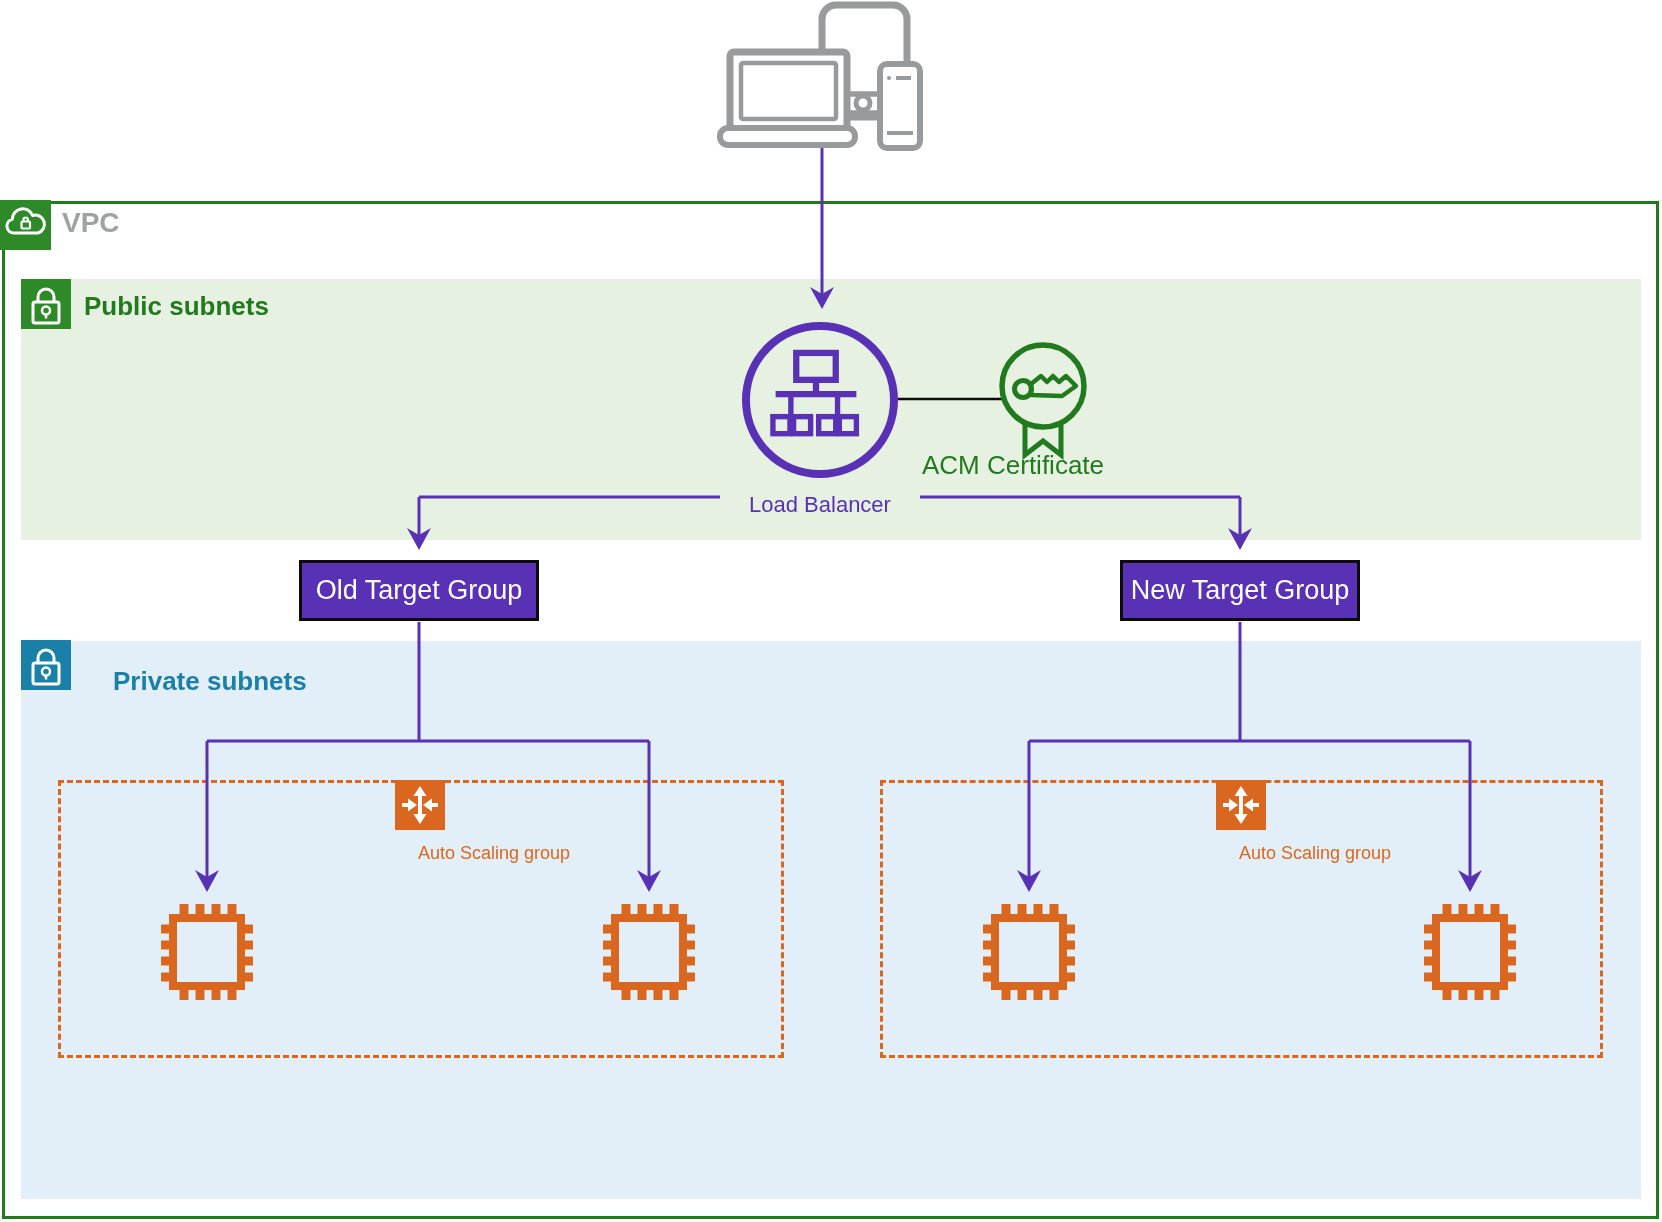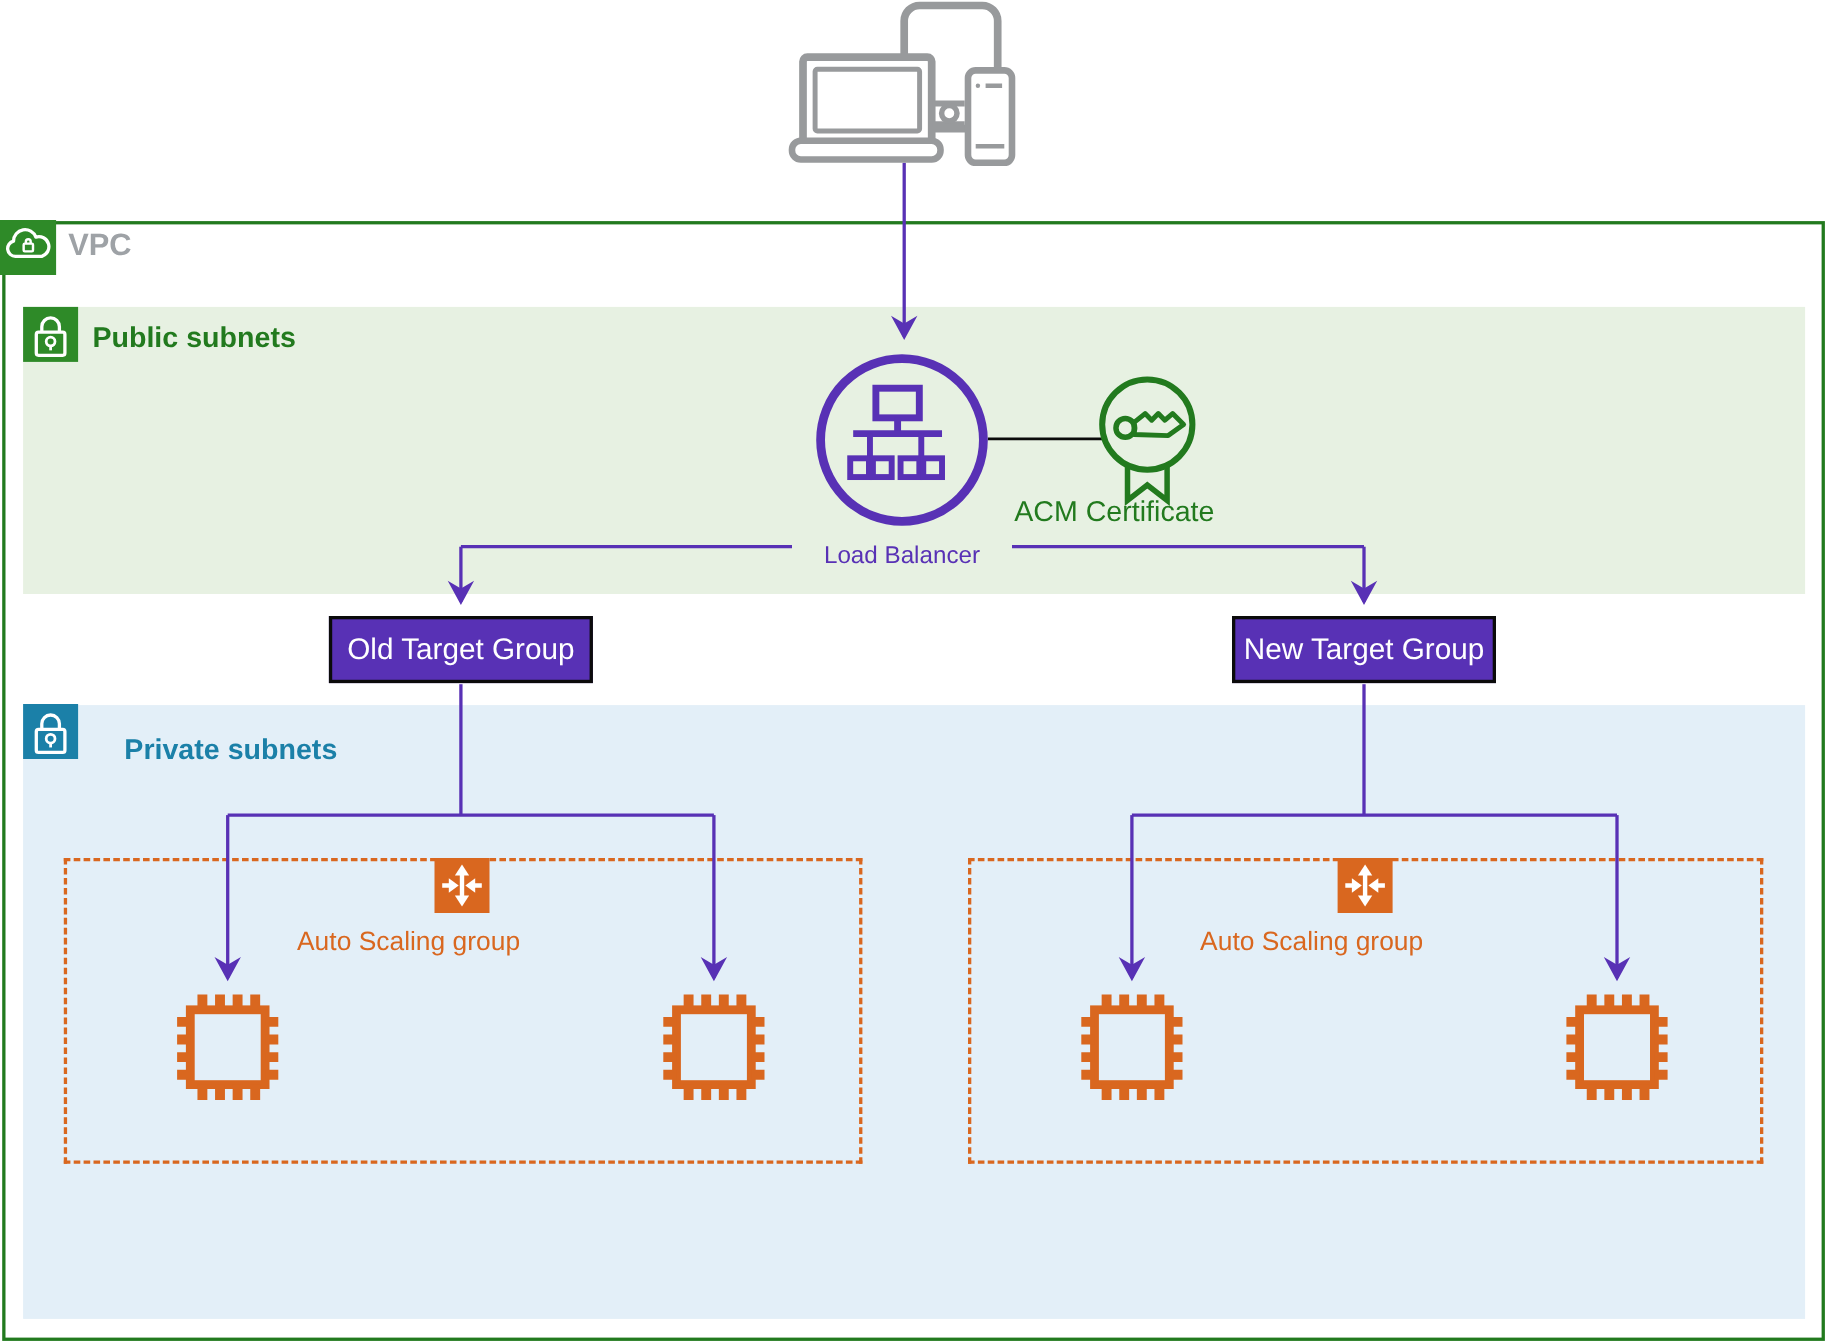--- a/index.html
+++ b/index.html
@@ -43,21 +43,21 @@
   .tg.old{left:299px; top:560px;}
   .tg.new{left:1120px; top:560px;}
 
   
   .asg-box{border:3px dashed var(--orange); z-index:3;}
   .asg-box.left{left:58px; top:780px; width:726px; height:278px;}
   .asg-box.right{left:880px; top:780px; width:723px; height:278px;}
   .asg-icon{width:50px; height:50px; background:var(--orange); z-index:5;}
   .asg-icon.left{left:395px; top:780px;}
   .asg-icon.right{left:1216px; top:780px;}
-  .asg-label{width:300px; text-align:left; font-size:24px; color:var(--orange); z-index:5;}
+  .asg-label{width:300px; text-align:right; font-size:18px; color:var(--orange); z-index:5;}
   .asg-label.left{left:270px; top:843px;}
   .asg-label.right{left:1091px; top:843px;}
 
   .chip{width:96px; height:100px; z-index:5;}
   .connectors{left:0; top:0; width:1662px; height:1222px; z-index:4;}
   .devices{left:680px; top:0px; width:260px; height:152px; z-index:5;}
   svg{display:block;}
 </style>
 </head>
 <body>

